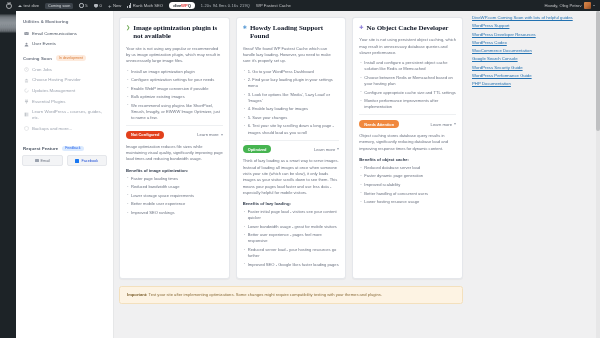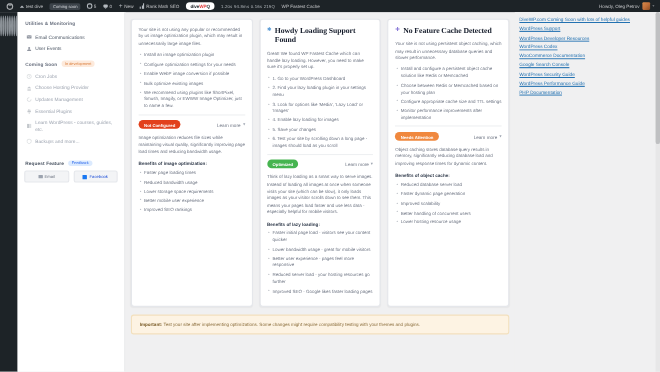--- a/index.html
+++ b/index.html
@@ -331,20 +331,24 @@
           <span class="sq-blue"></span>
           <span>Facebook</span>
         </div>
       </div>
     </div>
 
     <div class="main">
       <div class="cards">
 
         <div class="card">
+          <div class="card-head">
+            <span class="hicon green">❯</span>
+            <span class="card-title">Image optimization plugin is not available</span>
+          </div>
           <div class="card-desc">Your site is not using any popular or recommended by us image optimization plugin, which may result in unnecessarily large image files.</div>
           <ul class="clist">
             <li>Install an image optimization plugin</li>
             <li>Configure optimization settings for your needs</li>
             <li>Enable WebP image conversion if possible</li>
             <li>Bulk optimize existing images</li>
             <li>We recommend using plugins like ShortPixel, Smush, Imagify, or EWWW Image Optimizer, just to name a few.</li>
           </ul>
           <div class="card-foot">
             <span class="status-badge" style="background:#e2401c">Not Configured</span>
@@ -392,21 +396,21 @@
             <li>Lower bandwidth usage - great for mobile visitors</li>
             <li>Better user experience - pages feel more responsive</li>
             <li>Reduced server load - your hosting resources go further</li>
             <li>Improved SEO - Google likes faster loading pages</li>
           </ul>
         </div>
 
         <div class="card">
           <div class="card-head">
             <span class="hicon purple">✚</span>
-            <span class="card-title">No Feature Cache Detected</span>
+            <span class="card-title">No Object Cache Developer</span>
           </div>
           <div class="card-desc">Your site is not using persistent object caching, which may result in unnecessary database queries and slower performance.</div>
           <ul class="clist">
             <li>Install and configure a persistent object cache solution like Redis or Memcached</li>
             <li>Choose between Redis or Memcached based on your hosting plan</li>
             <li>Configure appropriate cache size and TTL settings</li>
             <li>Monitor performance improvements after implementation</li>
           </ul>
           <div class="card-foot">
             <span class="status-badge" style="background:#f0883e">Needs Attention</span>

